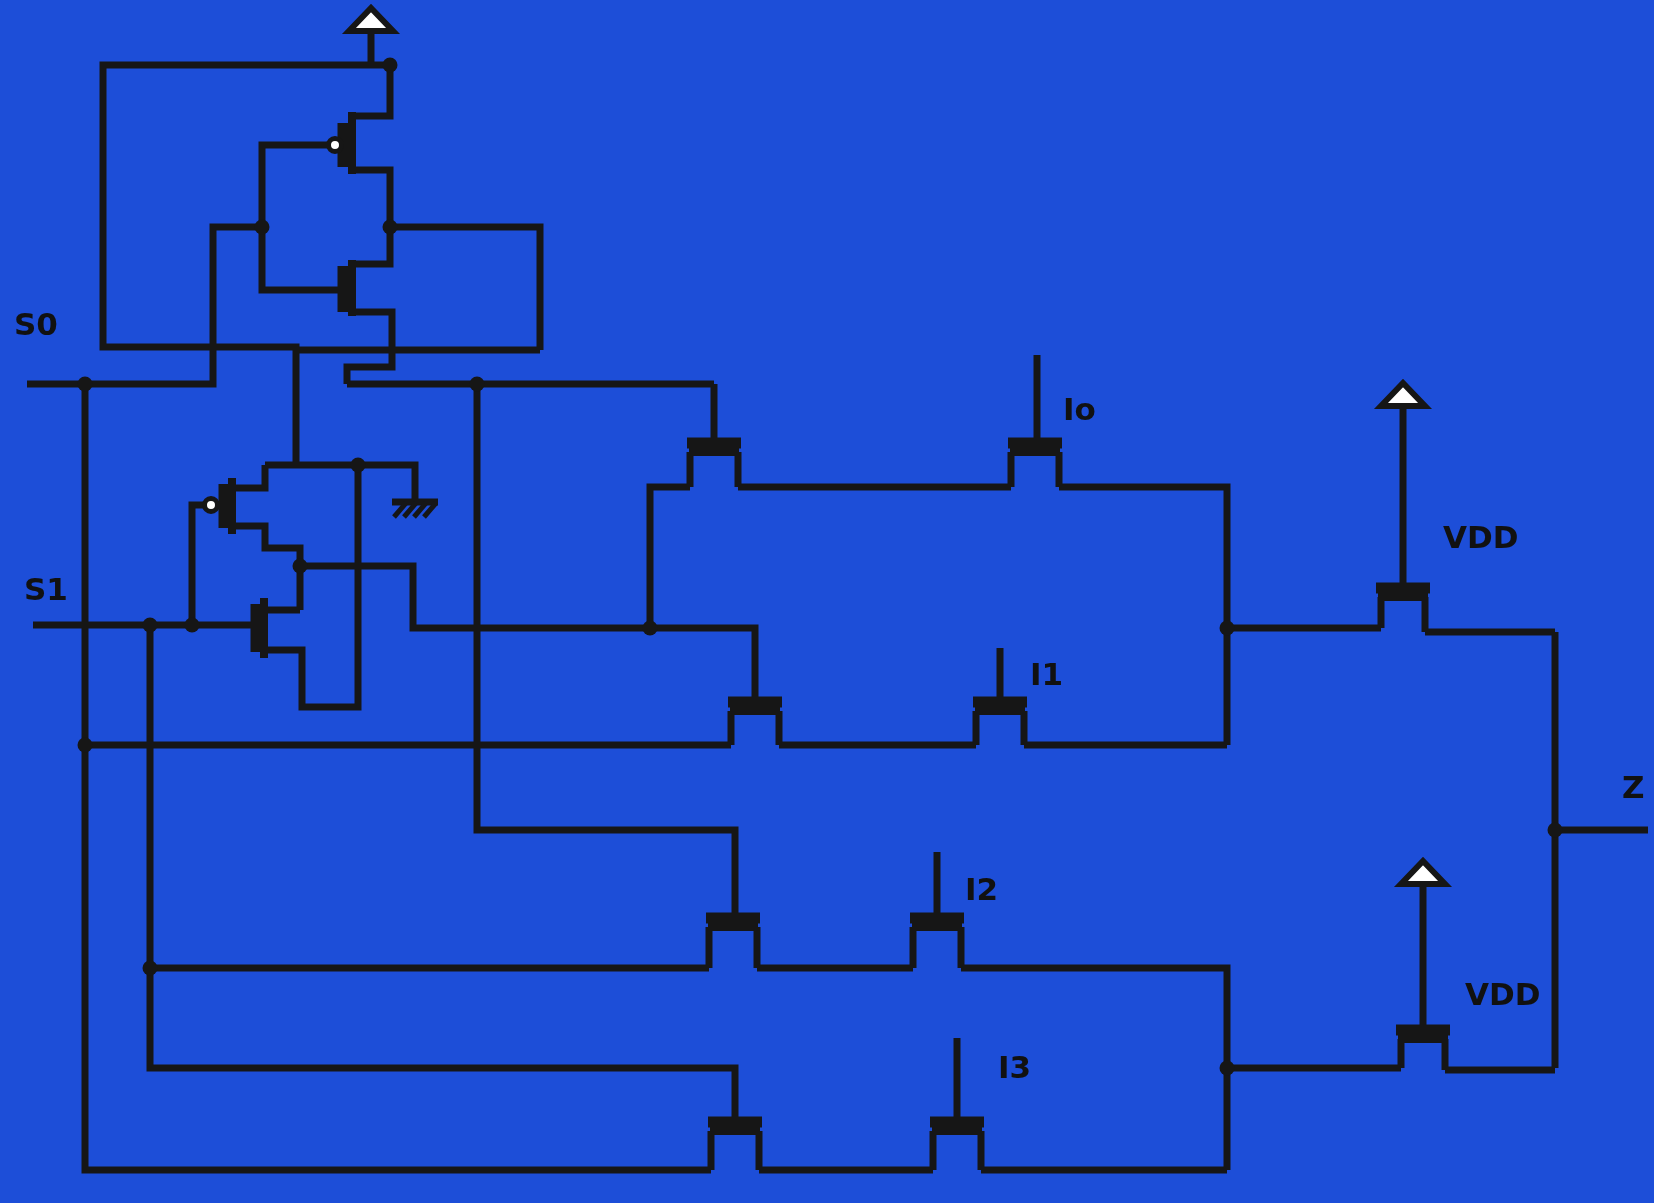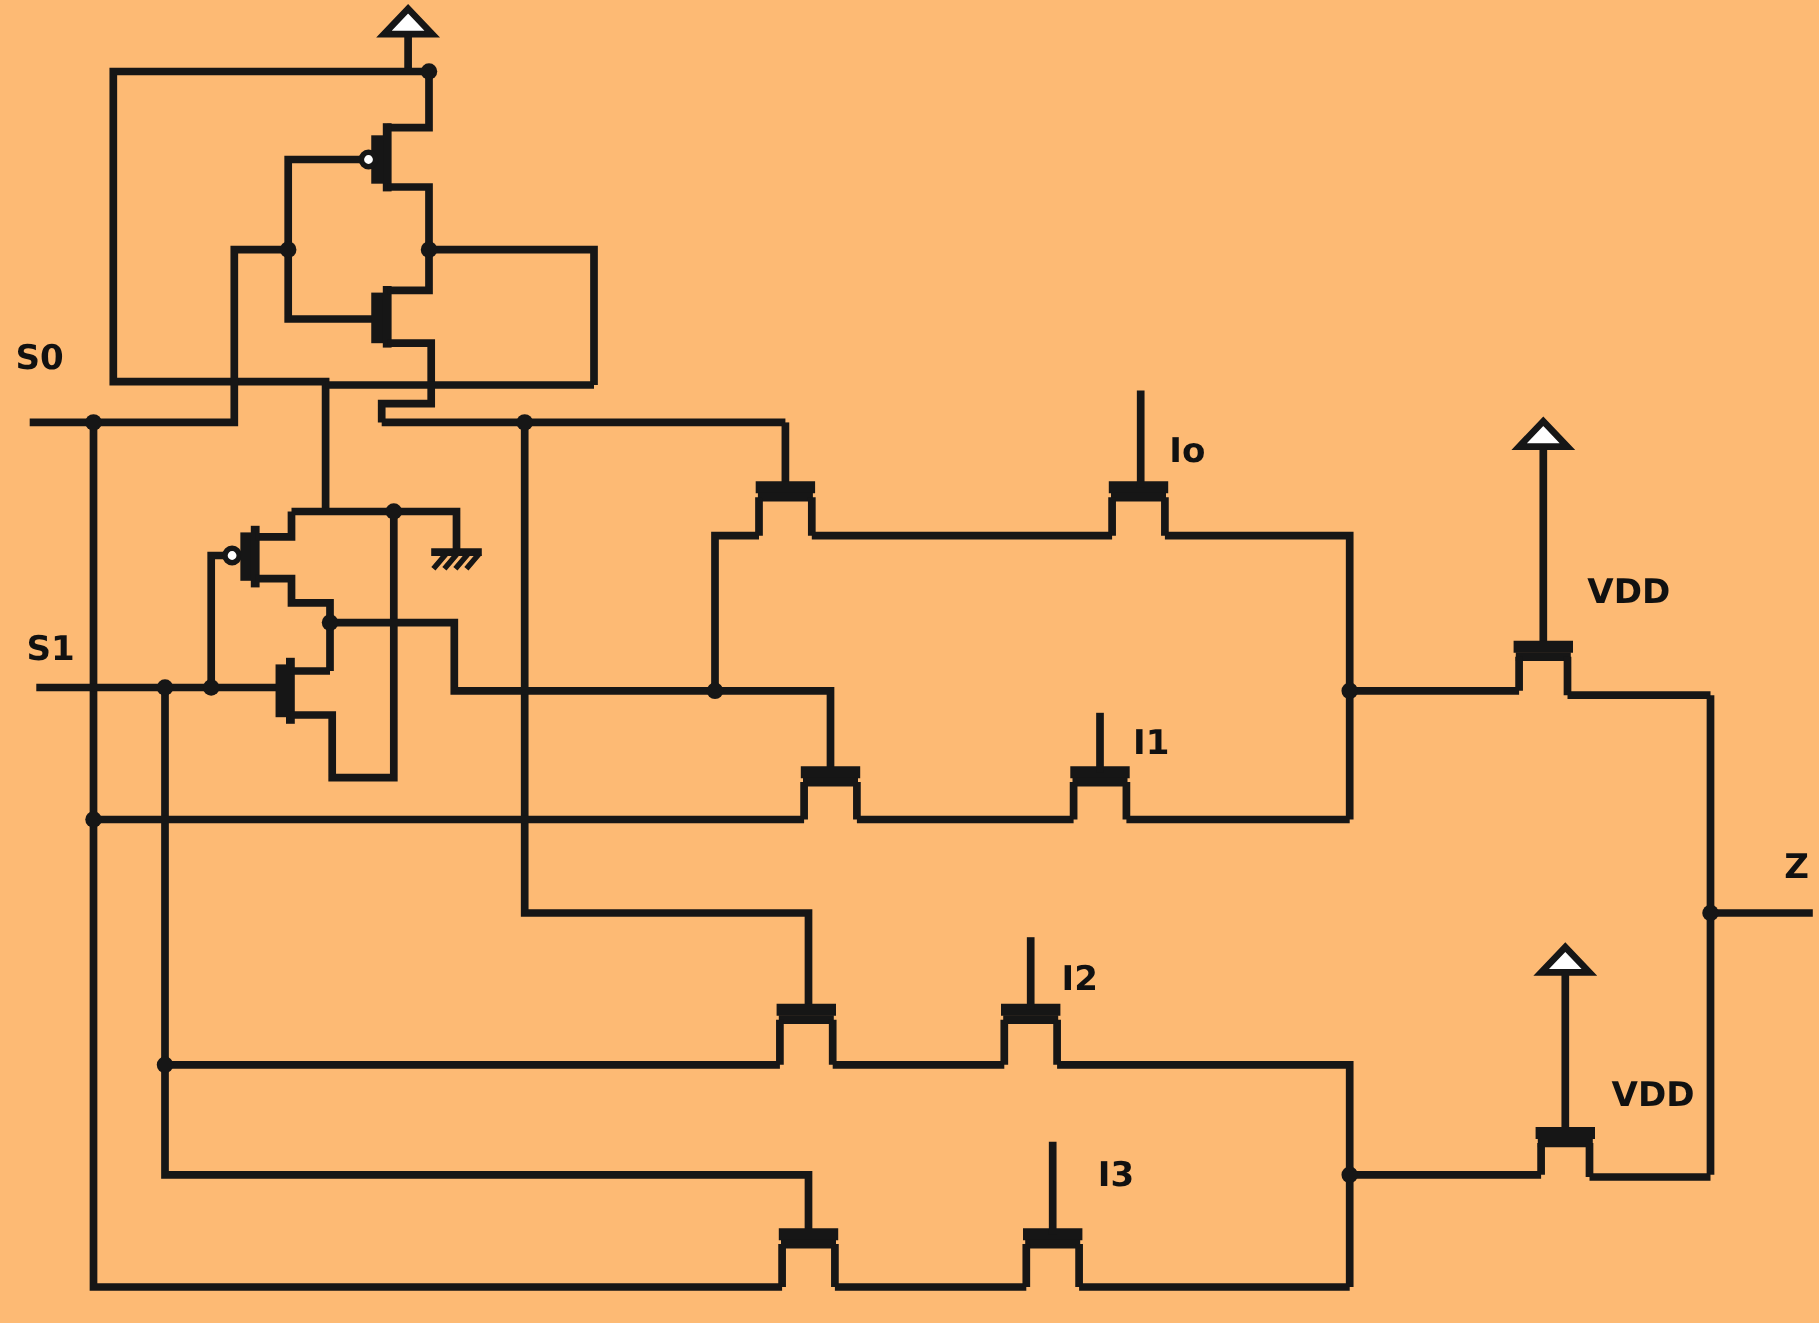--- a/index.html
+++ b/index.html
@@ -1,17 +1,17 @@
 <!DOCTYPE html>
 <html><head>
 <meta charset="utf-8">
 <style>
   html,body{margin:0;padding:0;}
   body{background:#ffffff;font-family:"DejaVu Sans","Liberation Sans",sans-serif;}
-  .sheet{position:relative;width:1654px;height:1203px;background:#fdba74;overflow:hidden;}
+  .sheet{position:relative;width:1654px;height:1203px;background:#1d4ed8;overflow:hidden;}
   svg{display:block;}
   .wire{fill:none;stroke:#161616;stroke-width:7;stroke-linecap:butt;stroke-linejoin:miter;}
   .gatebar{fill:none;stroke:#161616;stroke-width:11;stroke-linecap:butt;}
   .chan{fill:none;stroke:#161616;stroke-width:8;stroke-linecap:butt;}
   .dot{fill:#161616;stroke:none;}
   .bubble{fill:#ffffff;stroke:#161616;stroke-width:5;}
   .tri{fill:#ffffff;stroke:#161616;stroke-width:6;stroke-linejoin:miter;}
   .lbl{fill:#111111;font-family:"DejaVu Sans","Liberation Sans",sans-serif;
        font-weight:bold;font-size:31px;}
 </style>

